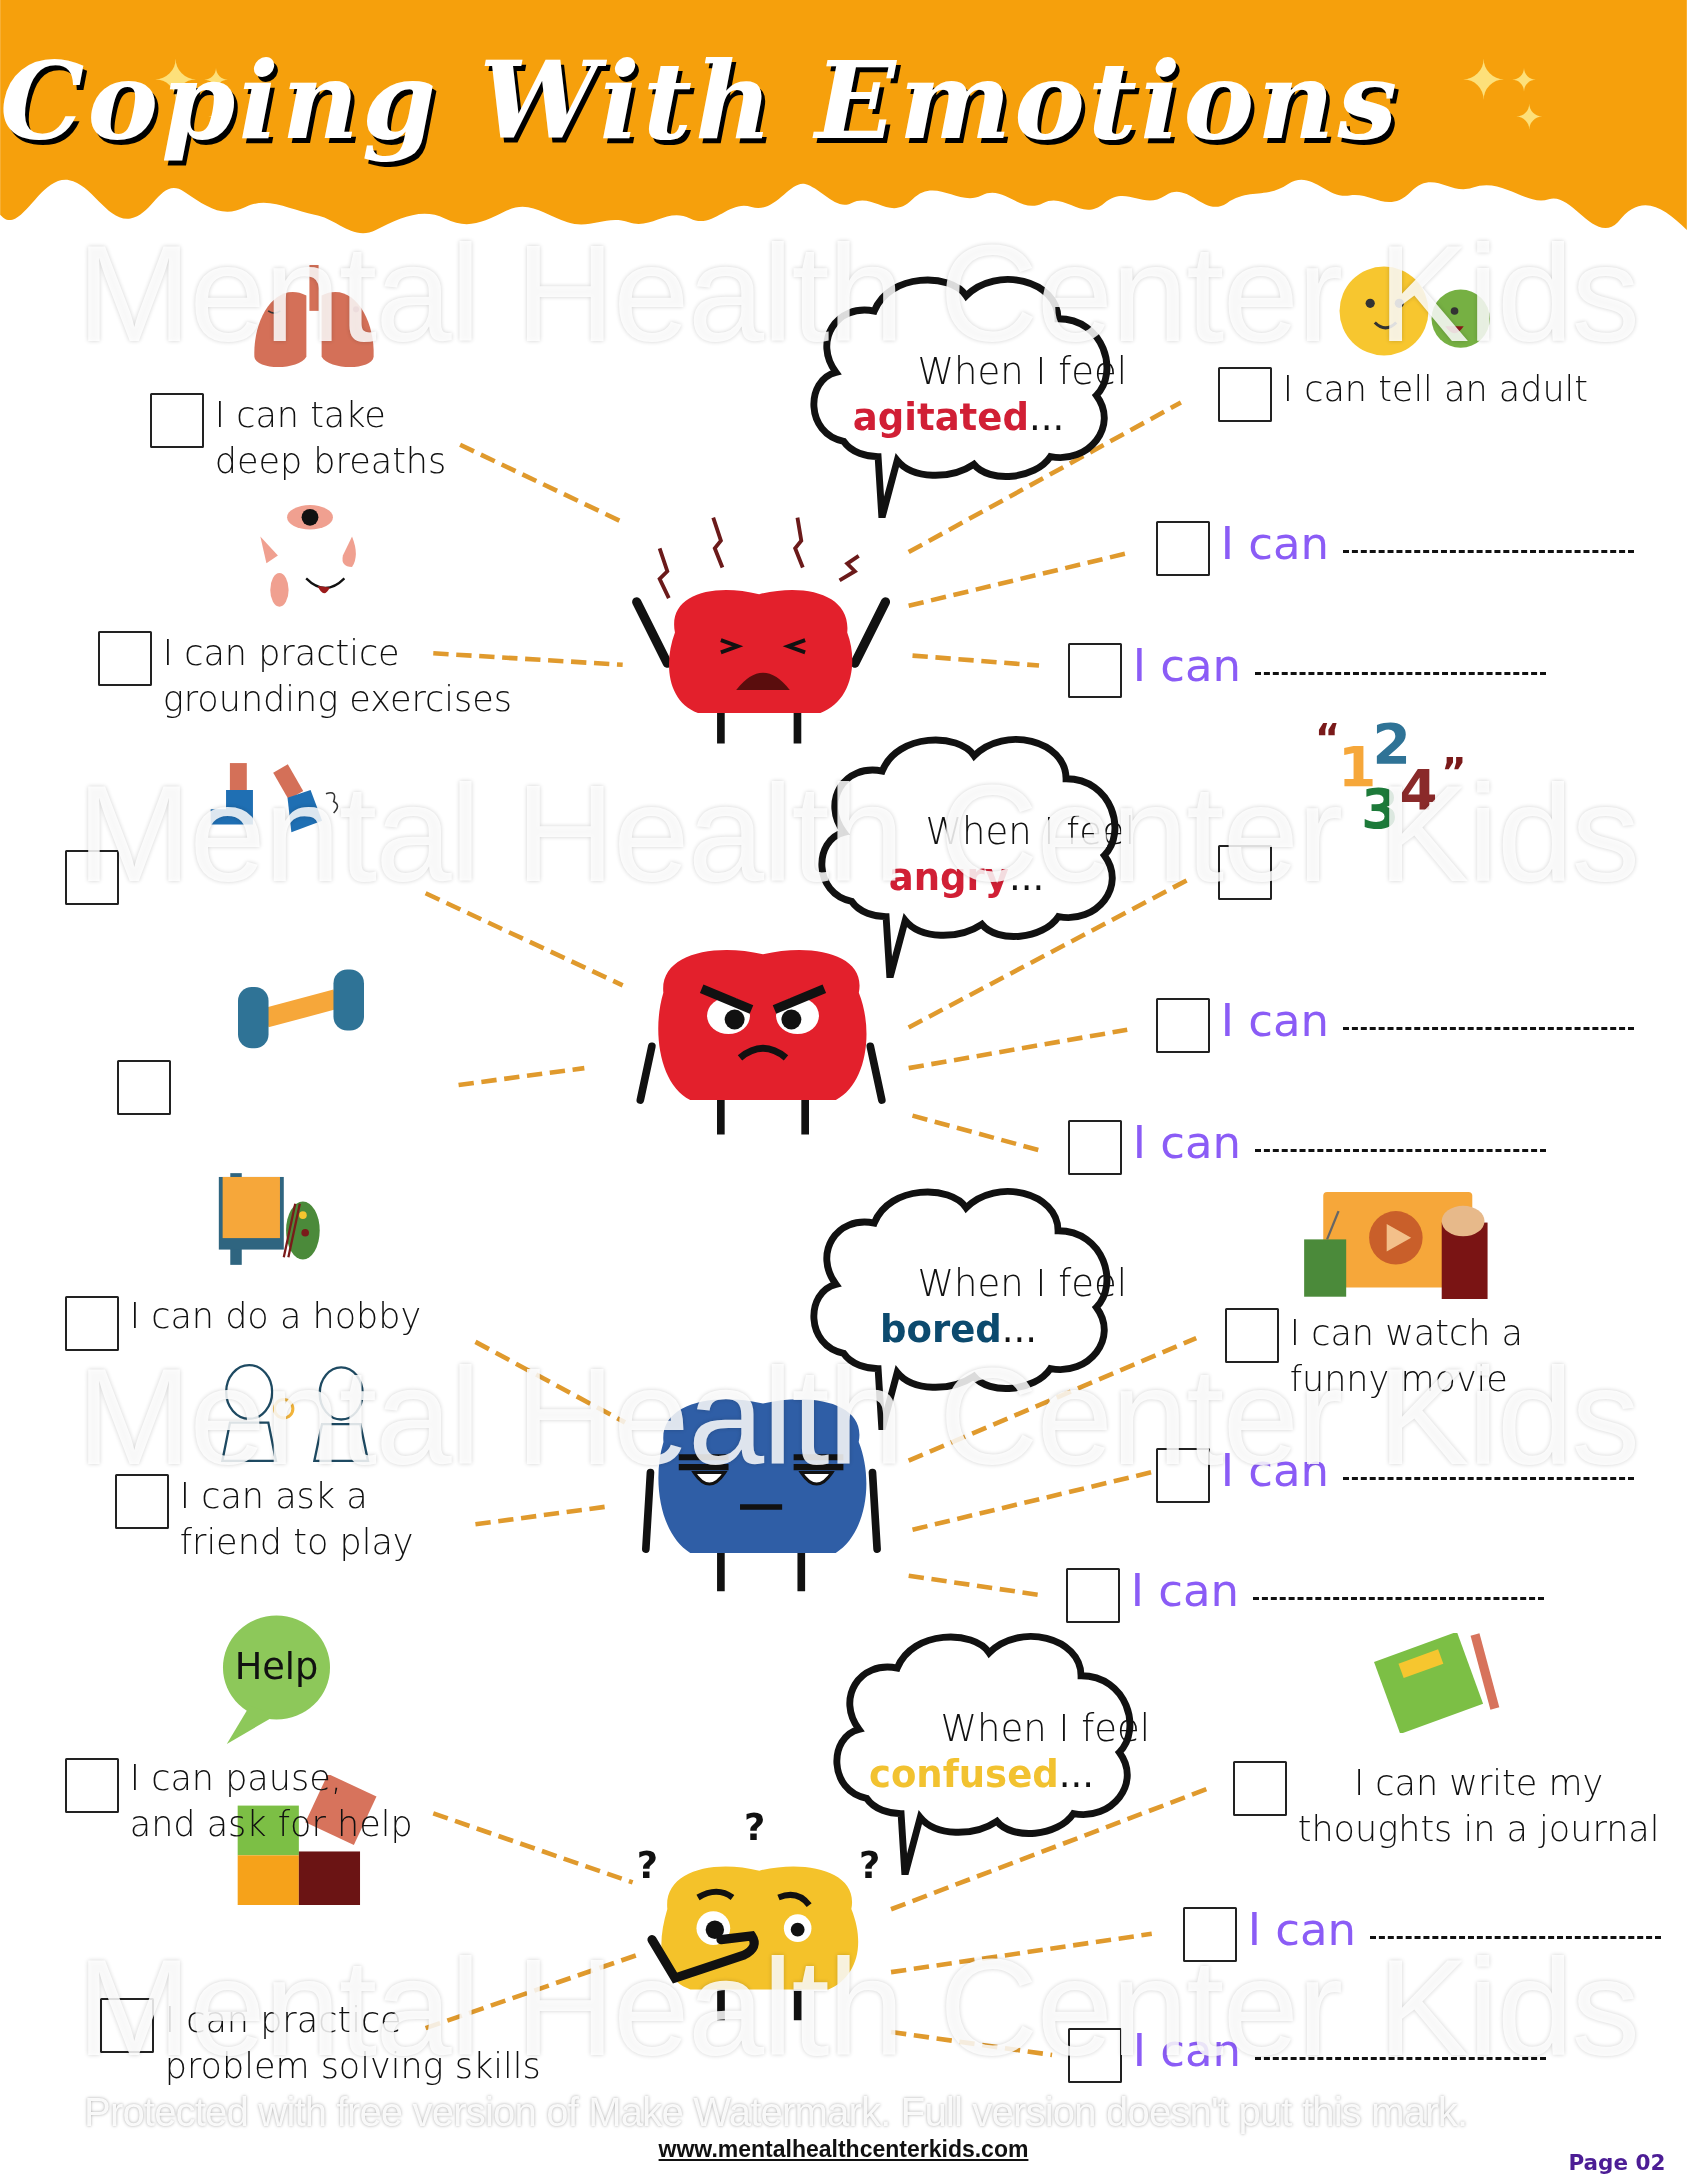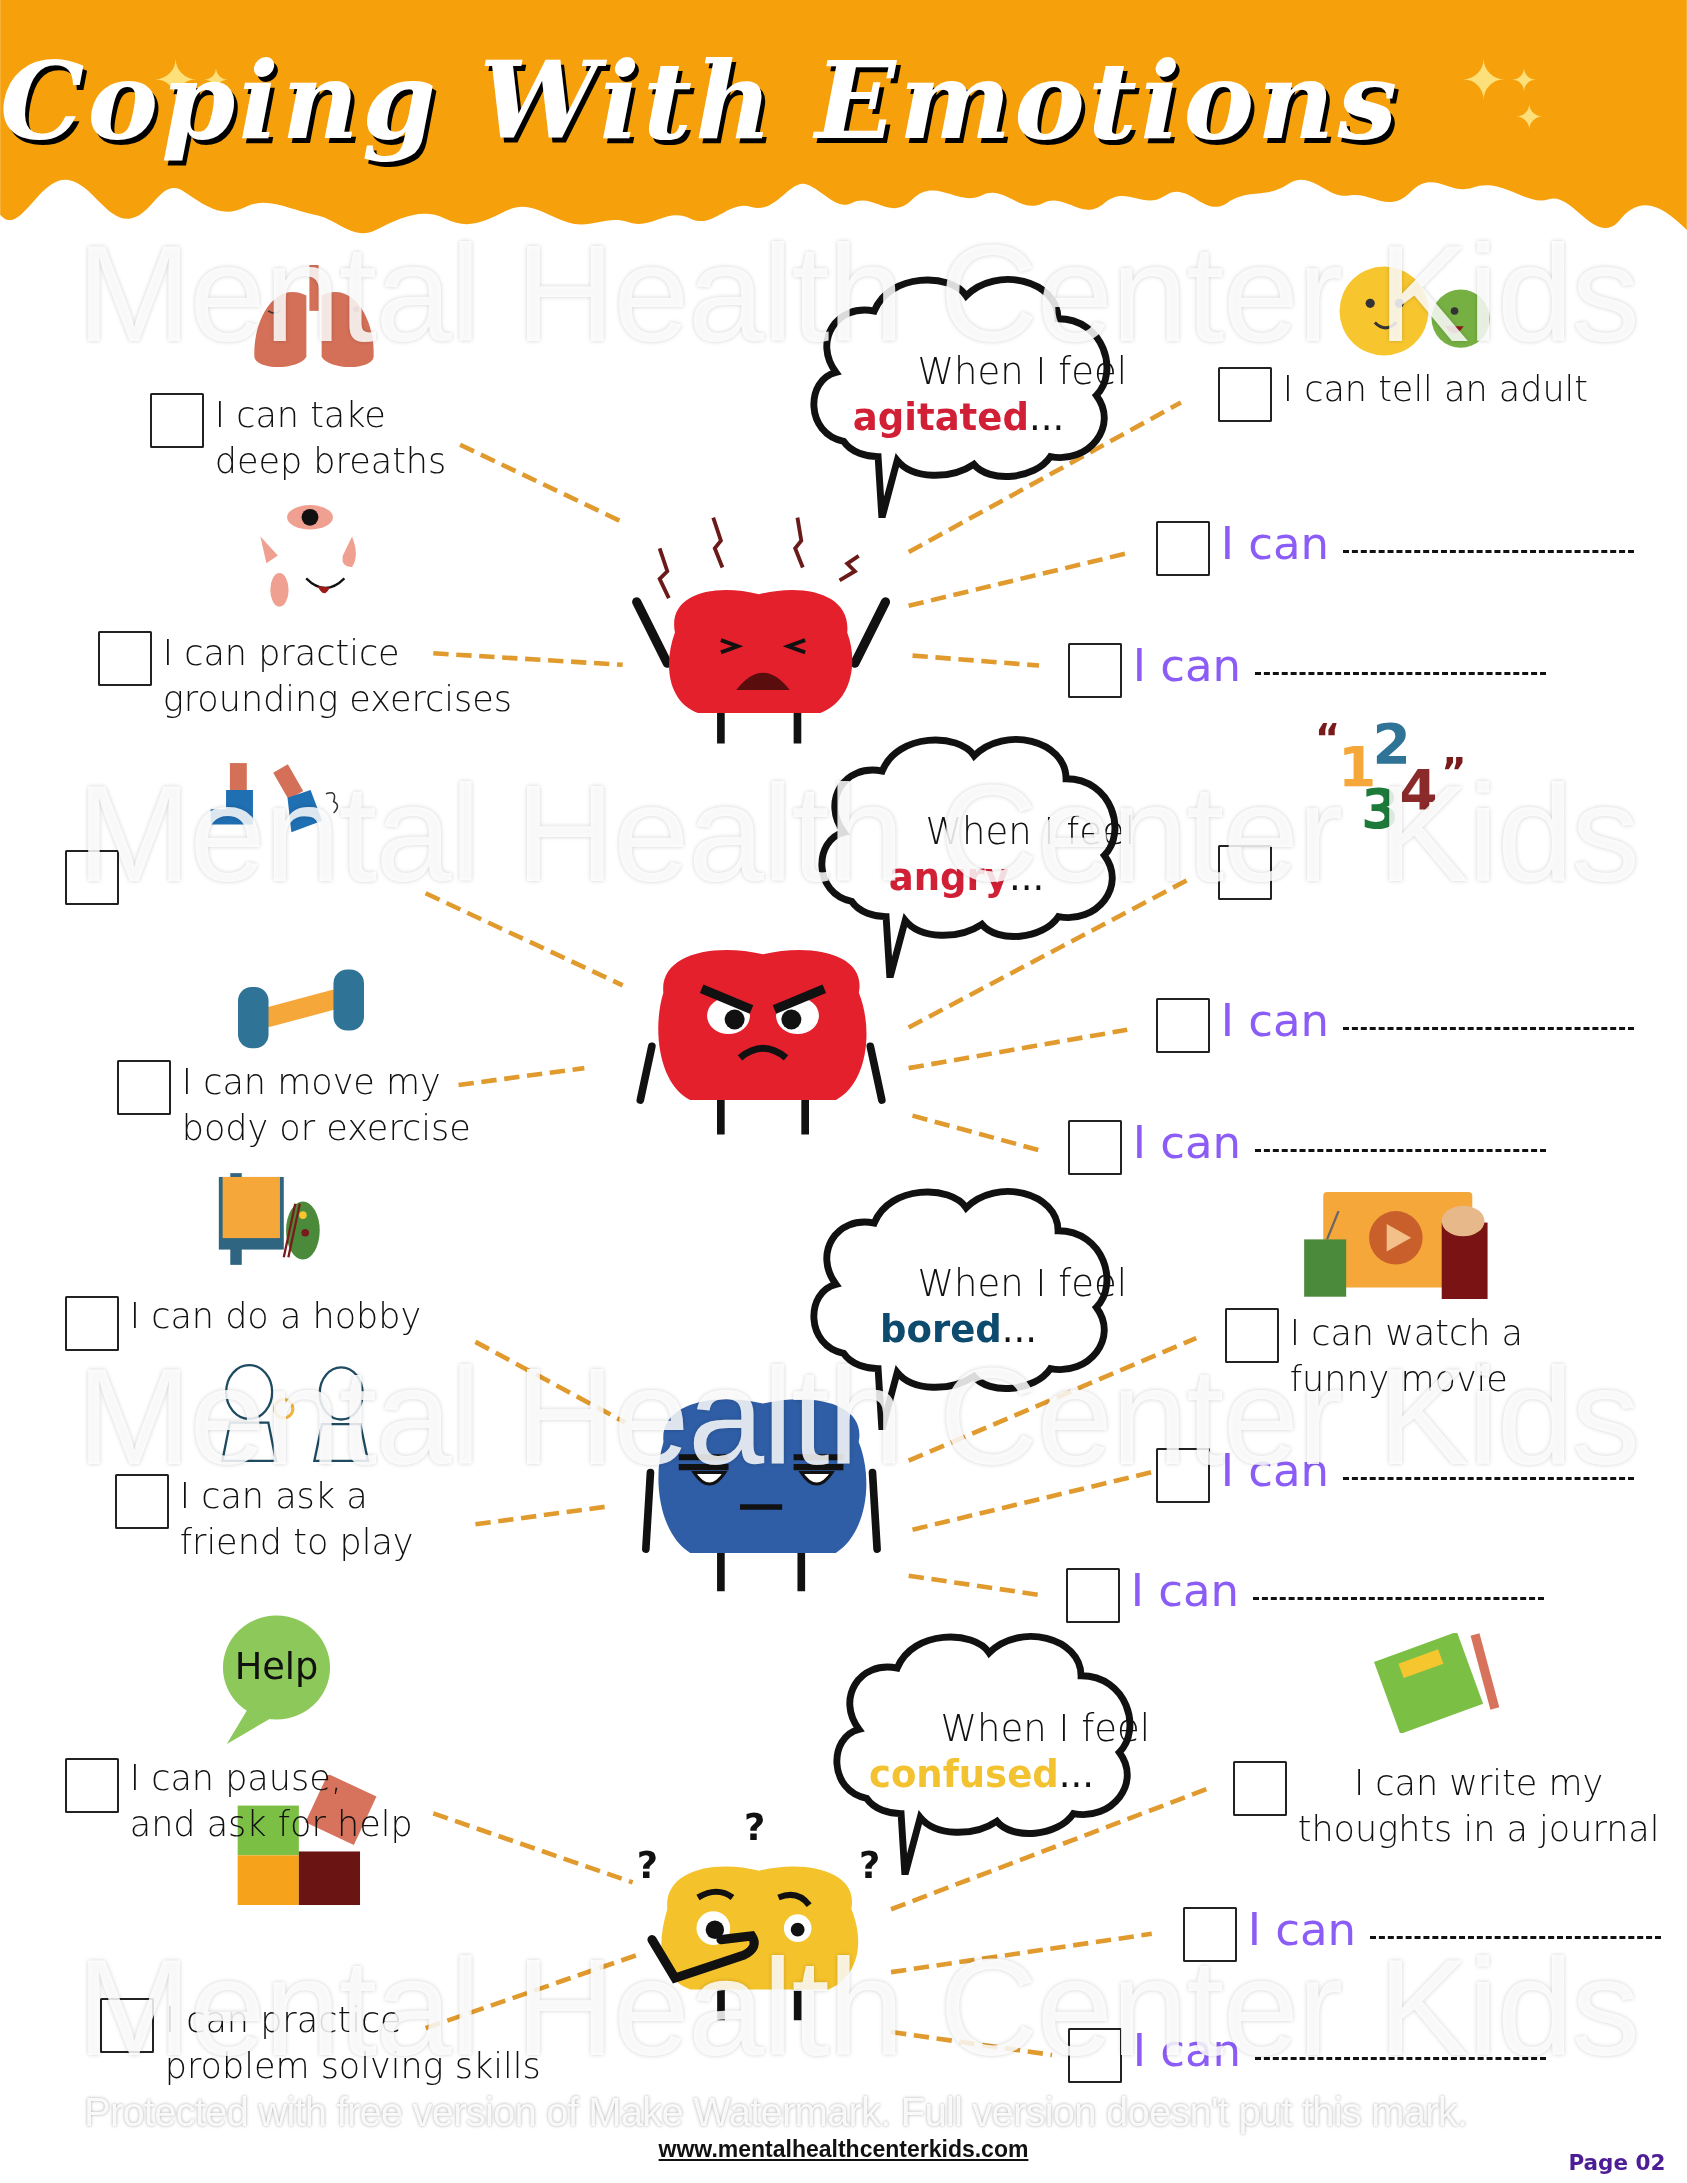--- a/index.html
+++ b/index.html
@@ -164,22 +164,20 @@
   <div class="item" style="left:65px;top:850px;">
     <div class="cb"></div>
   </div>
   <svg style="position:absolute;left:234px;top:968px;" width="134" height="84" viewBox="0 0 175 110">
     <rect x="40" y="40" width="95" height="26" transform="rotate(-15 87 53)" fill="#f6a73a"></rect>
     <rect x="5" y="25" width="40" height="80" rx="18" fill="#2f7396"></rect>
     <rect x="130" y="2" width="40" height="80" rx="18" fill="#2f7396"></rect>
   </svg>
   <div class="item" style="left:117px;top:1060px;">
     <div class="cb"></div>
-    <div class="lbl" style="margin-top:-1.5px;">I can move my
-body or exercise</div>
   </div>
 
   <div class="cloud" style="left:798px;top:725px;width:337px;height:253px;">
     <svg width="337" height="253" viewBox="0 0 440 330" style="position:absolute;left:0;top:0;">
       <path d="M70 230 C20 220 20 150 60 140 C30 100 60 50 110 60 C130 10 210 10 230 40 C270 0 350 20 350 70 C410 70 430 140 400 170 C430 210 390 260 340 250 C320 280 260 285 240 260 C210 280 160 280 140 255 L120 330 L115 250 C100 250 80 245 70 230 Z" fill="#fff" stroke="#111" stroke-width="9"></path>
     </svg>
     <div class="cloud-text" style="top:84px;">
       <span class="w">When I feel</span>
       <span class="e" style="color:#d11f35;">angry</span><span>...</span>
     </div>

